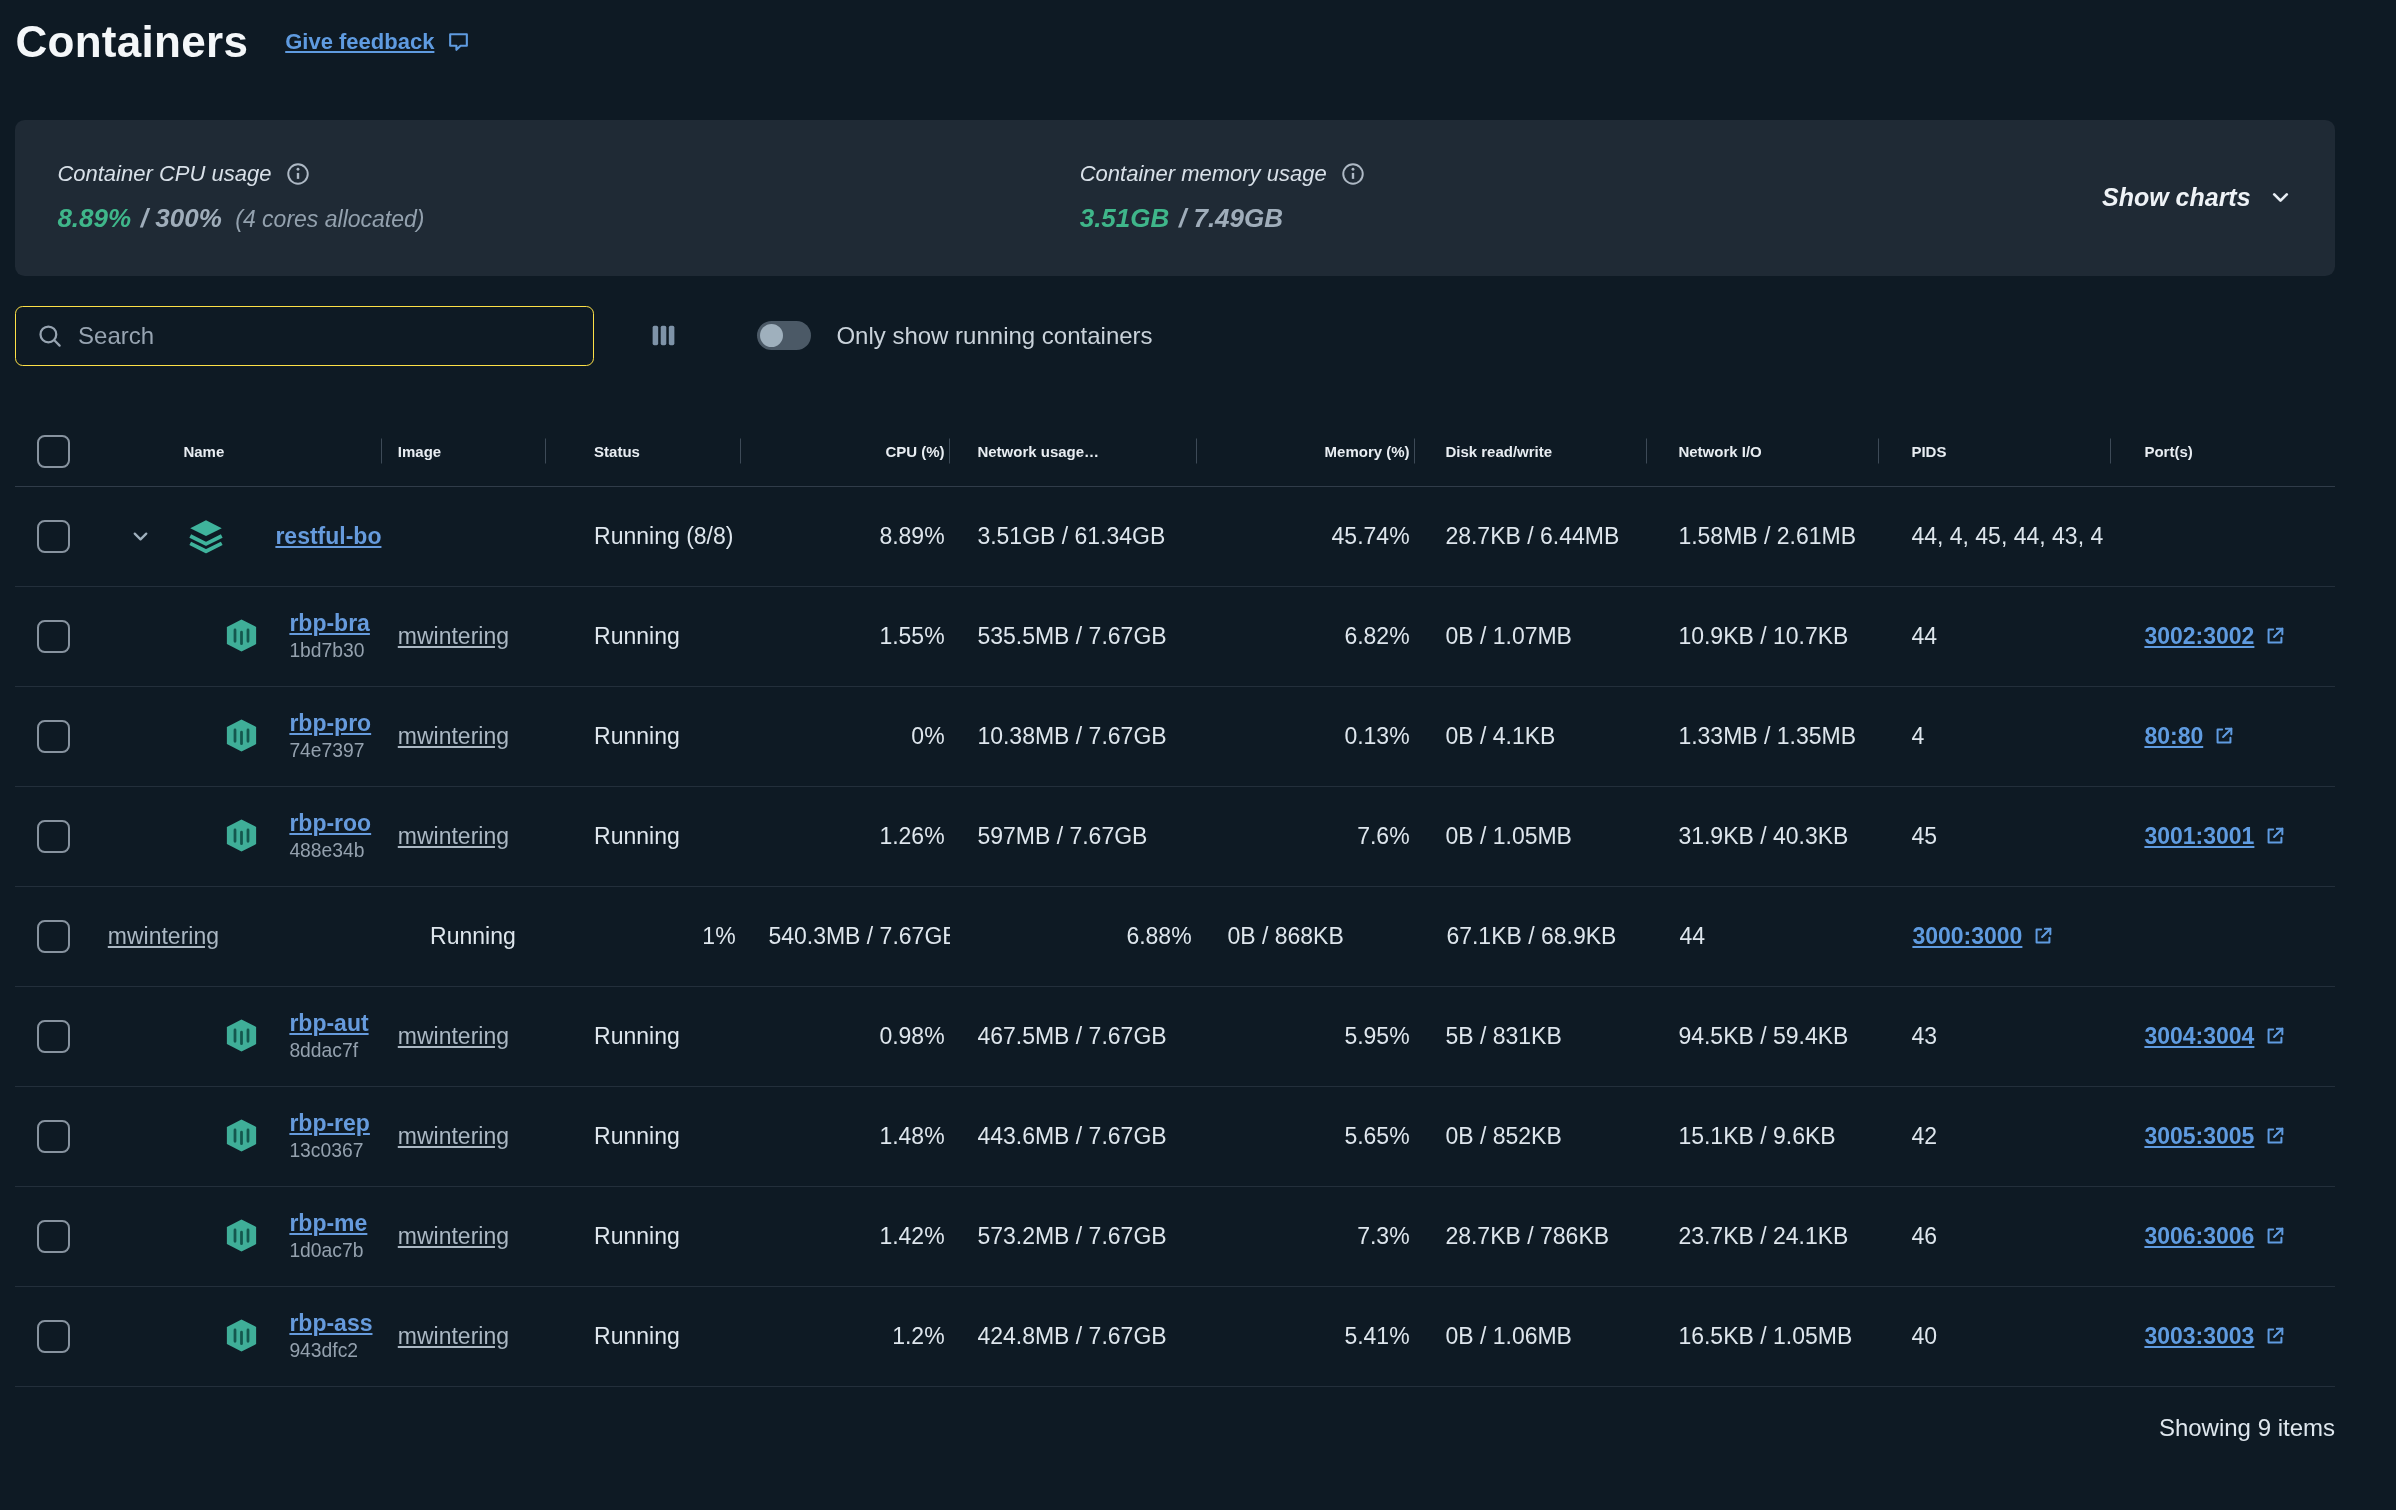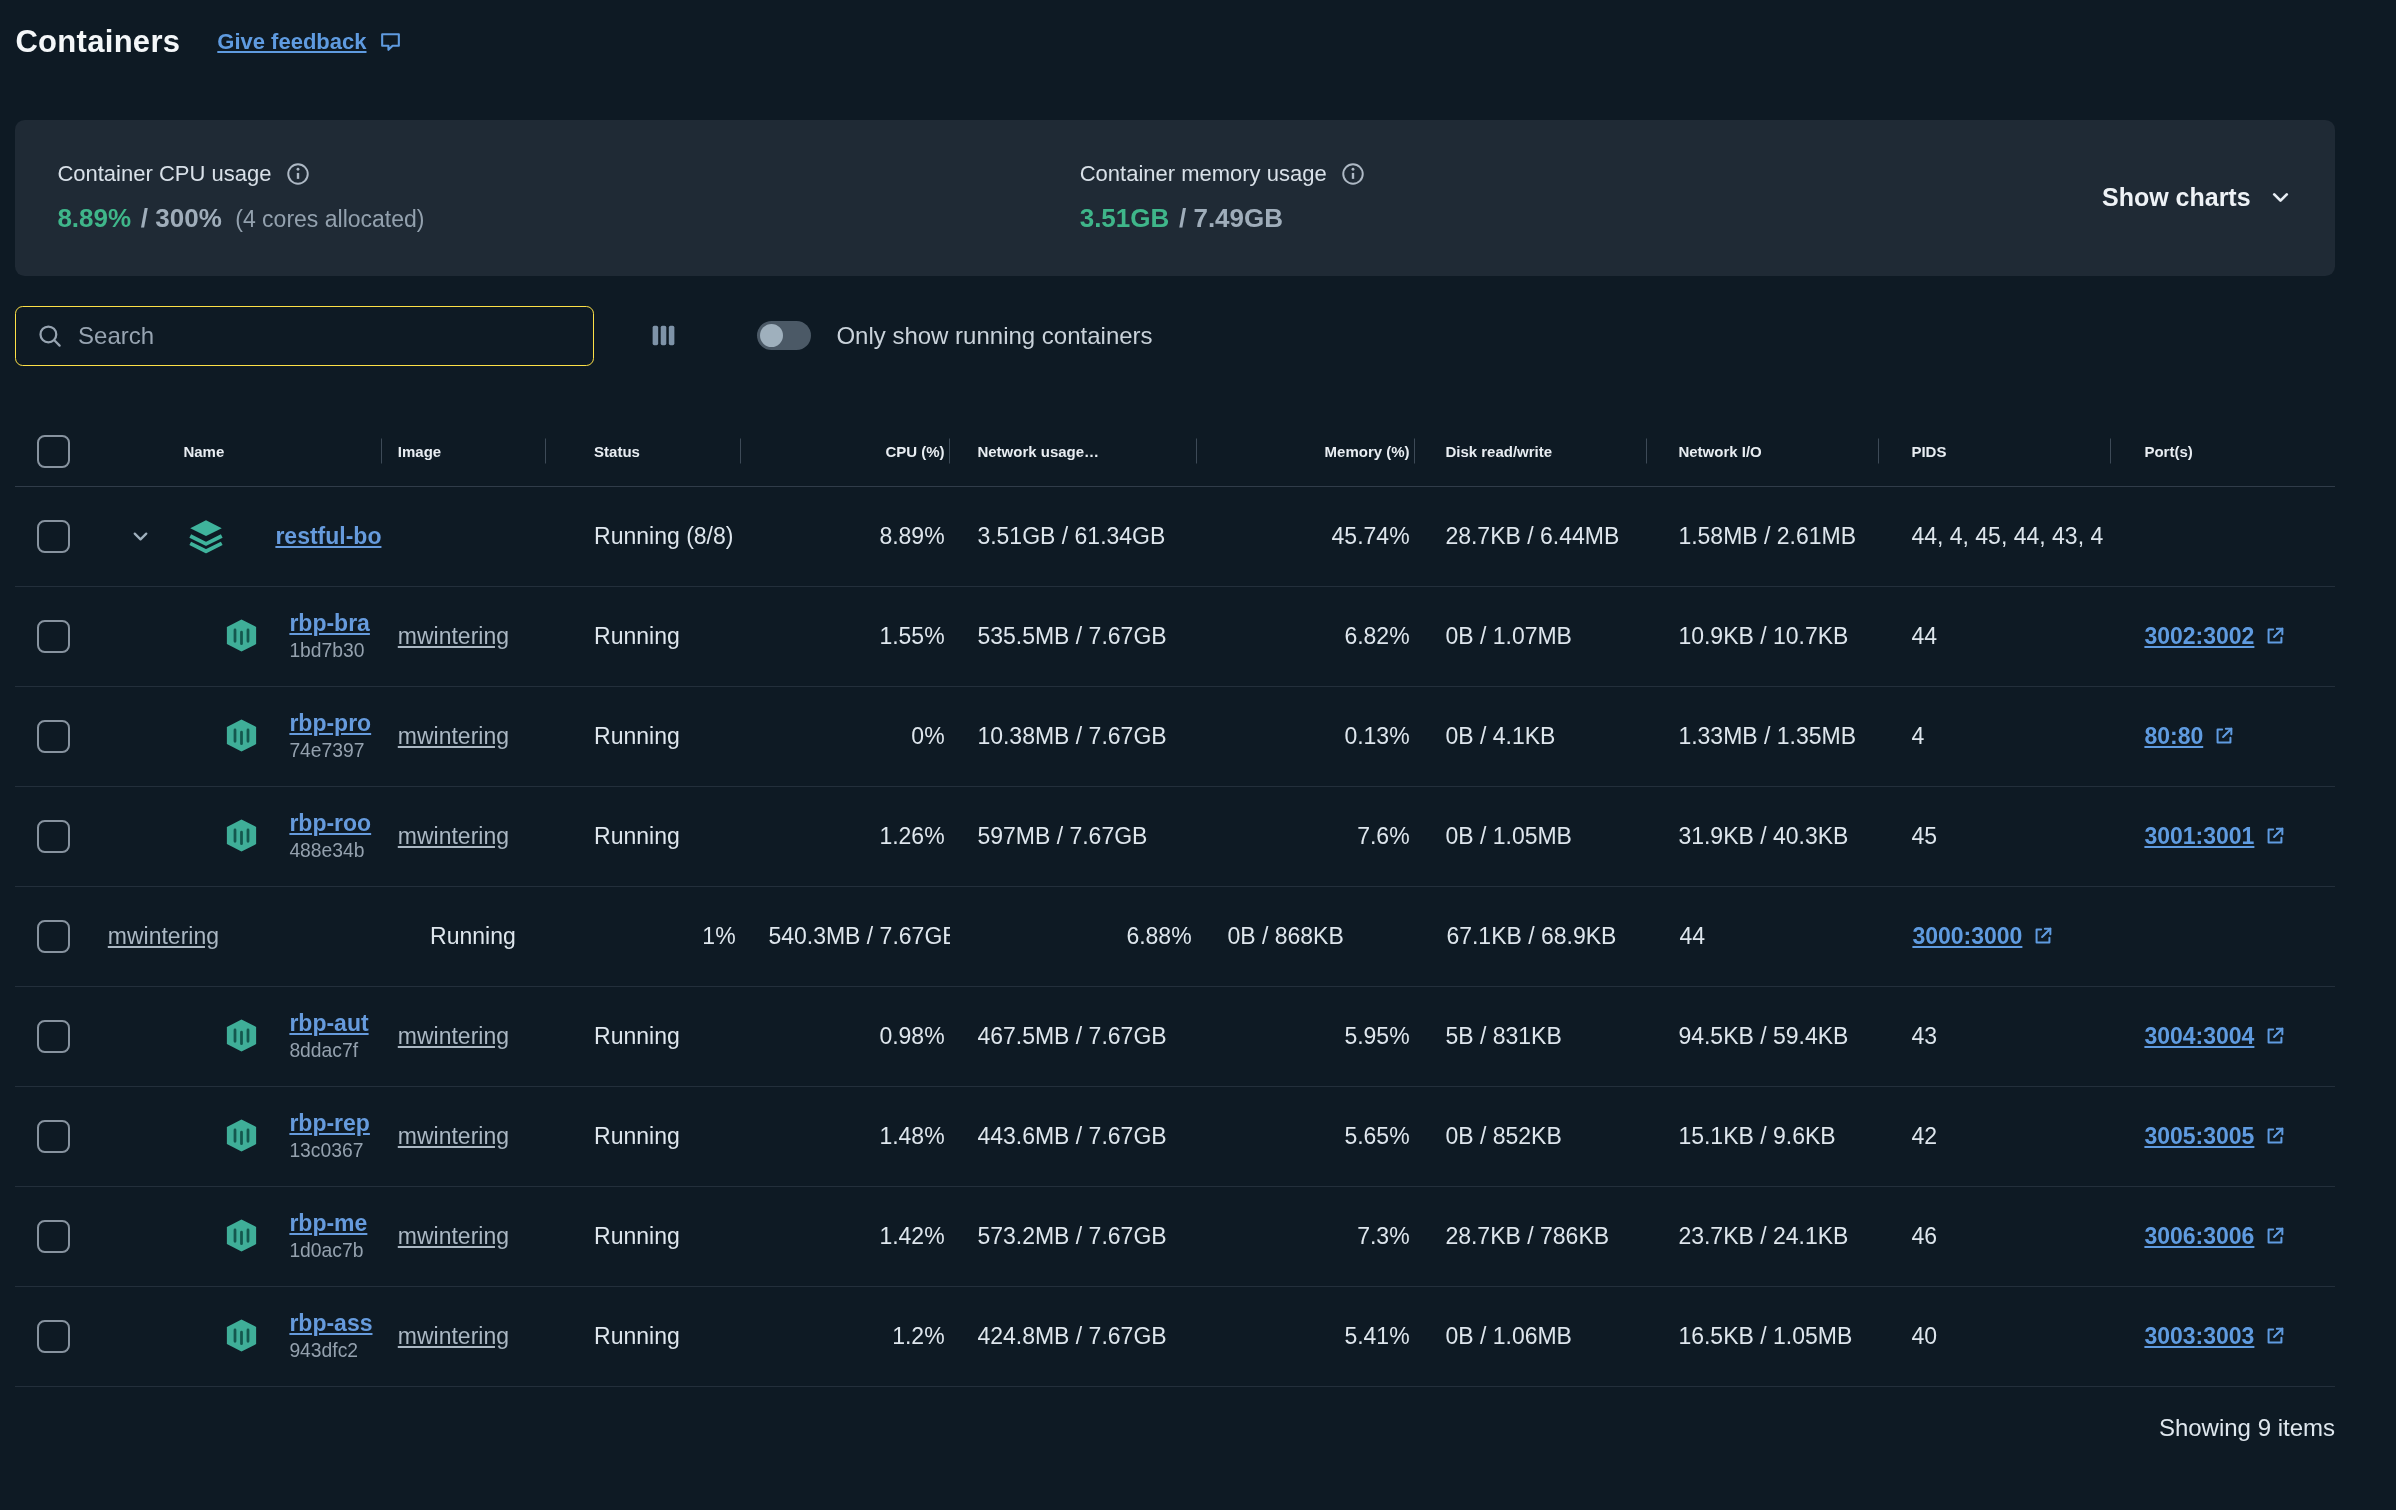--- a/index.html
+++ b/index.html
@@ -7,26 +7,26 @@
   body {
     background:#0e1a24;
     color:#dde5ec;
     font-family:"Liberation Sans", sans-serif;
     overflow:hidden;
   }
   .page { padding:13.5px 61px 0 15.4px; --cols:77px 290px 164px 195px 209px 247px 218px 232px 232px 232px 225px; }
 
   
   .titlebar { display:flex; align-items:center; gap:37px; height:56px; }
-  .title { font-size:31px; font-weight:700; color:#f4f7f9; letter-spacing:0.3px; }
+  .title { font-size:44px; font-weight:700; color:#f4f7f9; letter-spacing:0.3px; }
   .feedback { display:flex; align-items:center; gap:11.6px; color:#5f9be0; font-size:22px; font-weight:600; text-decoration:underline; cursor:pointer; }
   .feedback svg { flex:0 0 auto; }
 
   
-  .stats-panel { margin-top:50px; height:156px; background:#1f2a35; border-radius:9.7px; display:flex; align-items:center; padding:0 42px; }
+  .stats-panel { margin-top:50px; height:156px; background:#1f2a35; border-radius:9.7px; display:flex; align-items:center; padding:0 42px;font-style:italic; }
   .stat { display:flex; flex-direction:column; gap:15.4px; flex:1 1 0; }
   .stat-label-row { display:flex; align-items:center; gap:13.5px; font-size:22px; color:#d8e0e8; }
   .stat-value { font-size:26px; font-weight:700; color:#9fadba; }
   .green { color:#3fb68a; }
   .stat-total { margin-left:9.7px; color:#9fadba; }
   .stat-note { margin-left:13.5px; color:#93a1ae; font-weight:400; font-size:23px; }
   .show-charts { display:flex; align-items:center; gap:17.4px; font-size:25px; font-weight:700; color:#eef2f6; cursor:pointer; white-space:nowrap; }
 
   
   .controls { margin-top:30px; display:flex; align-items:center; height:60px; }

